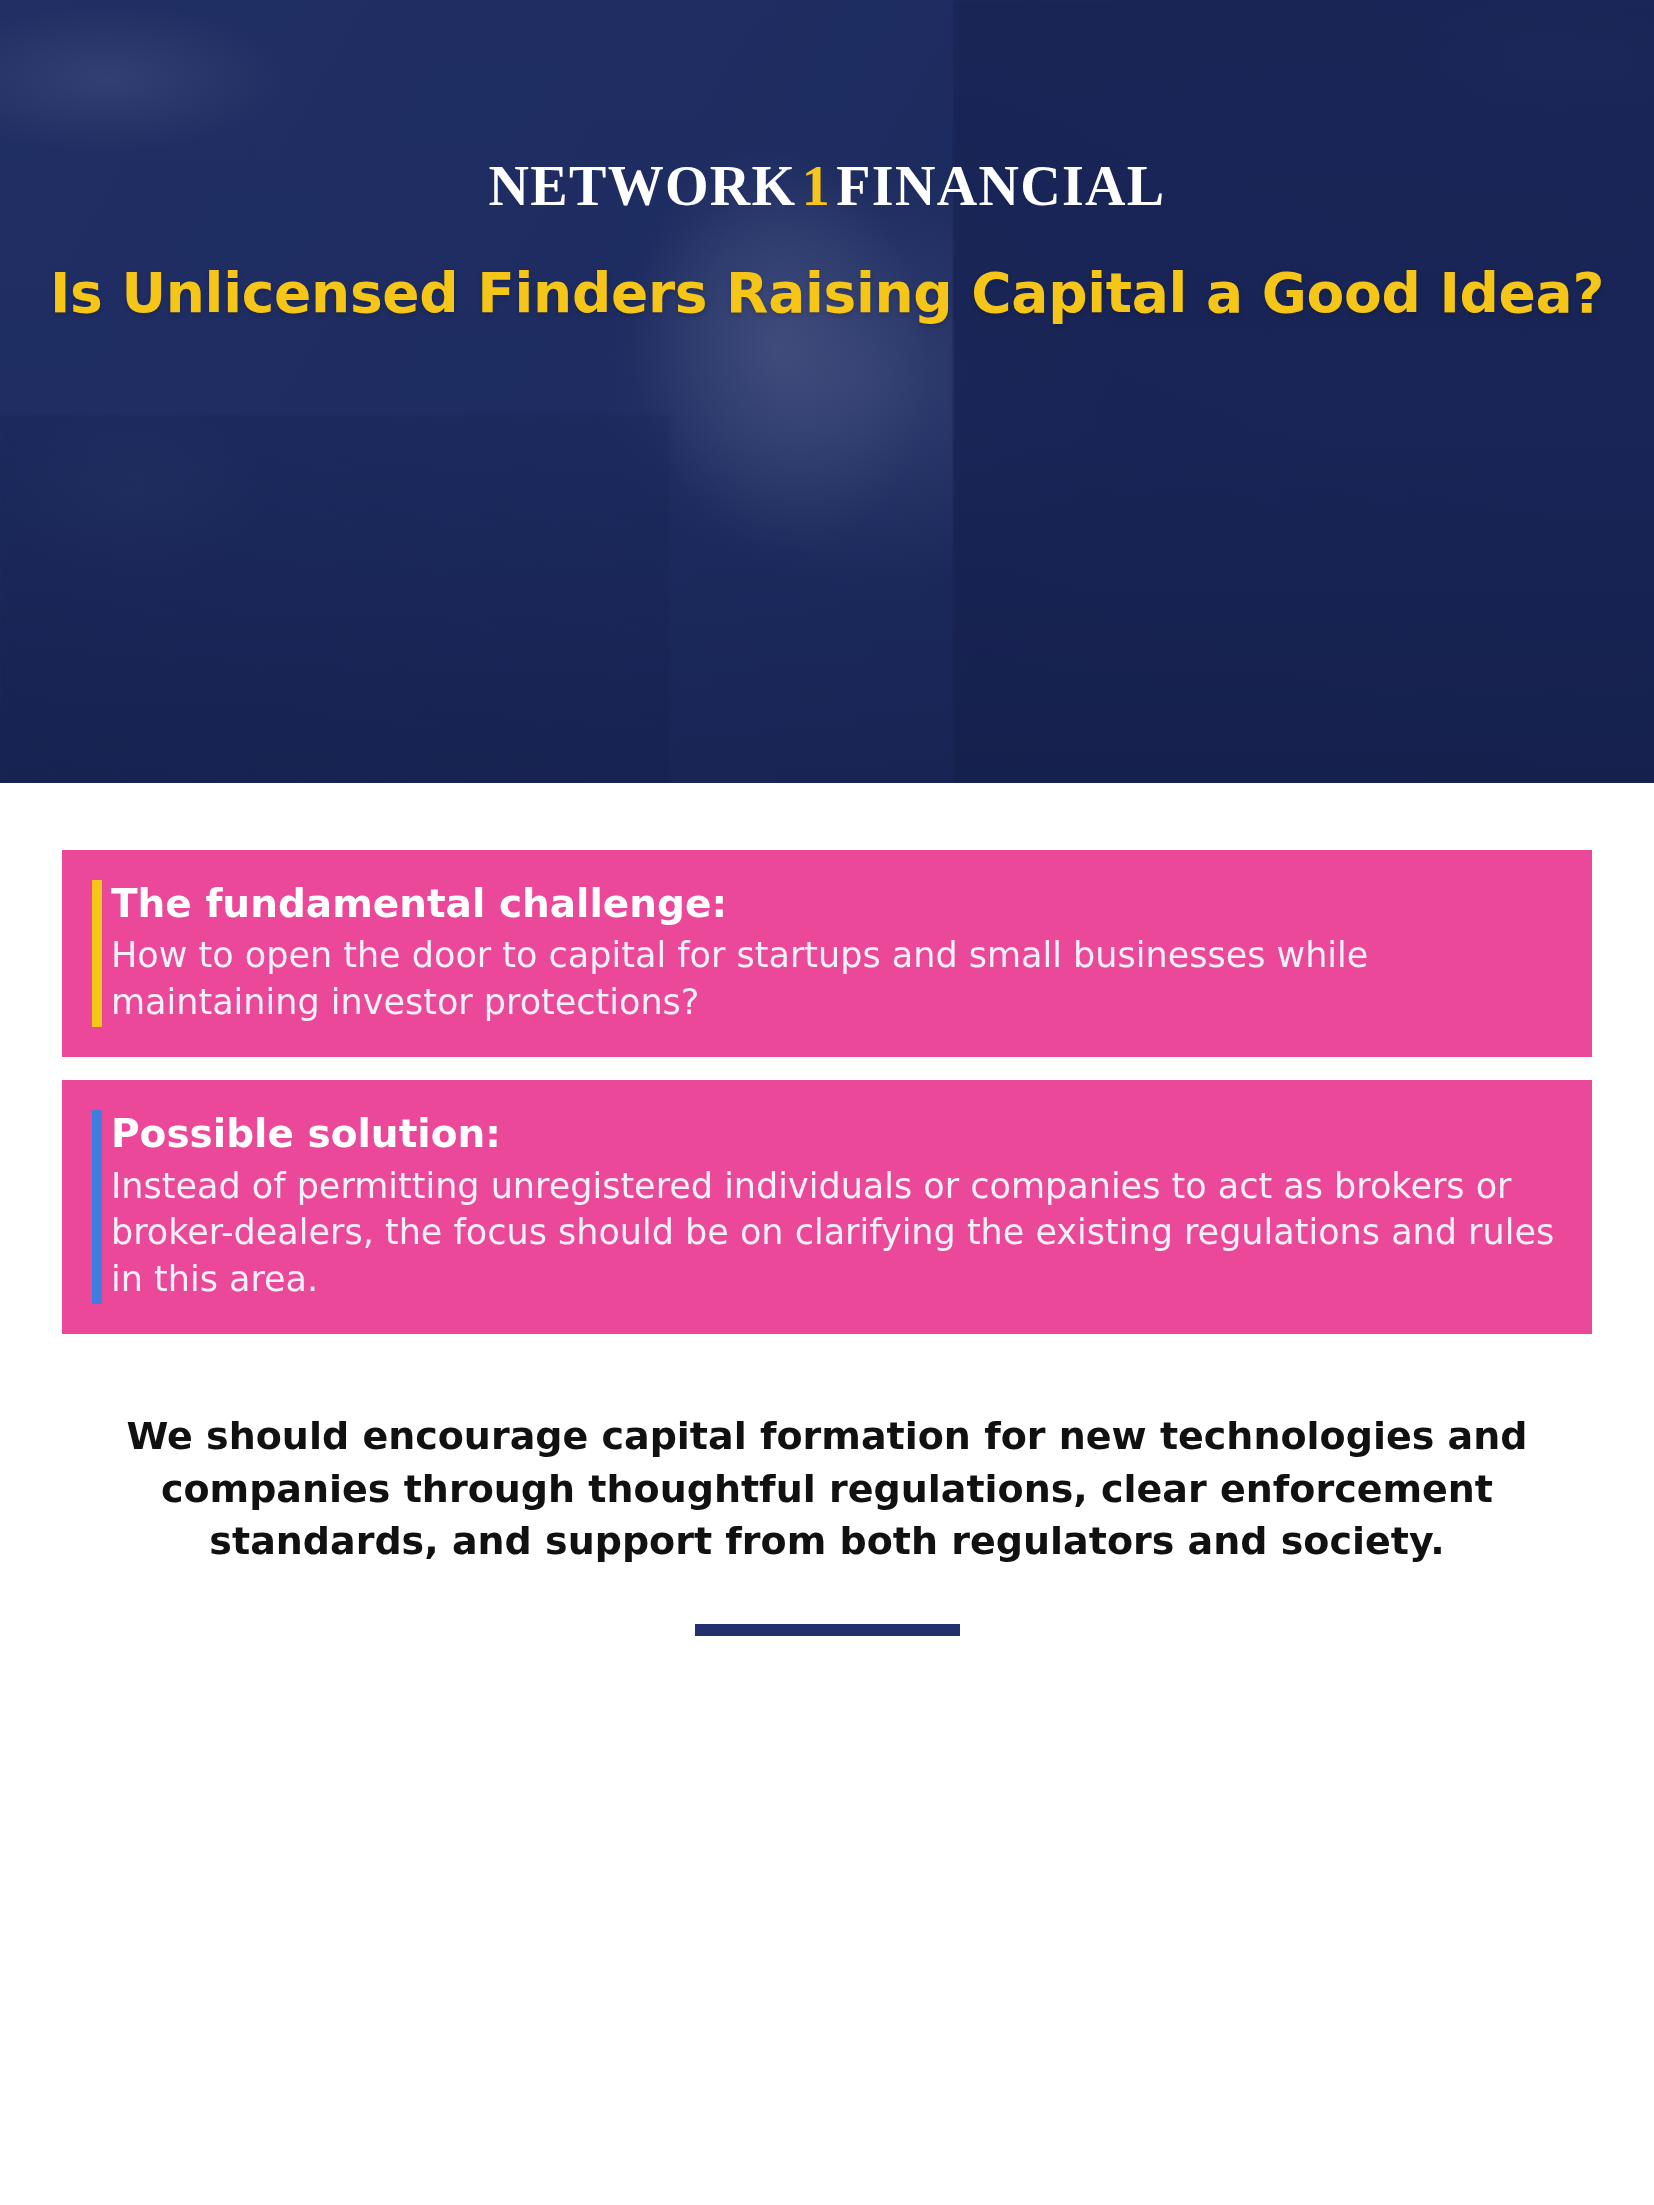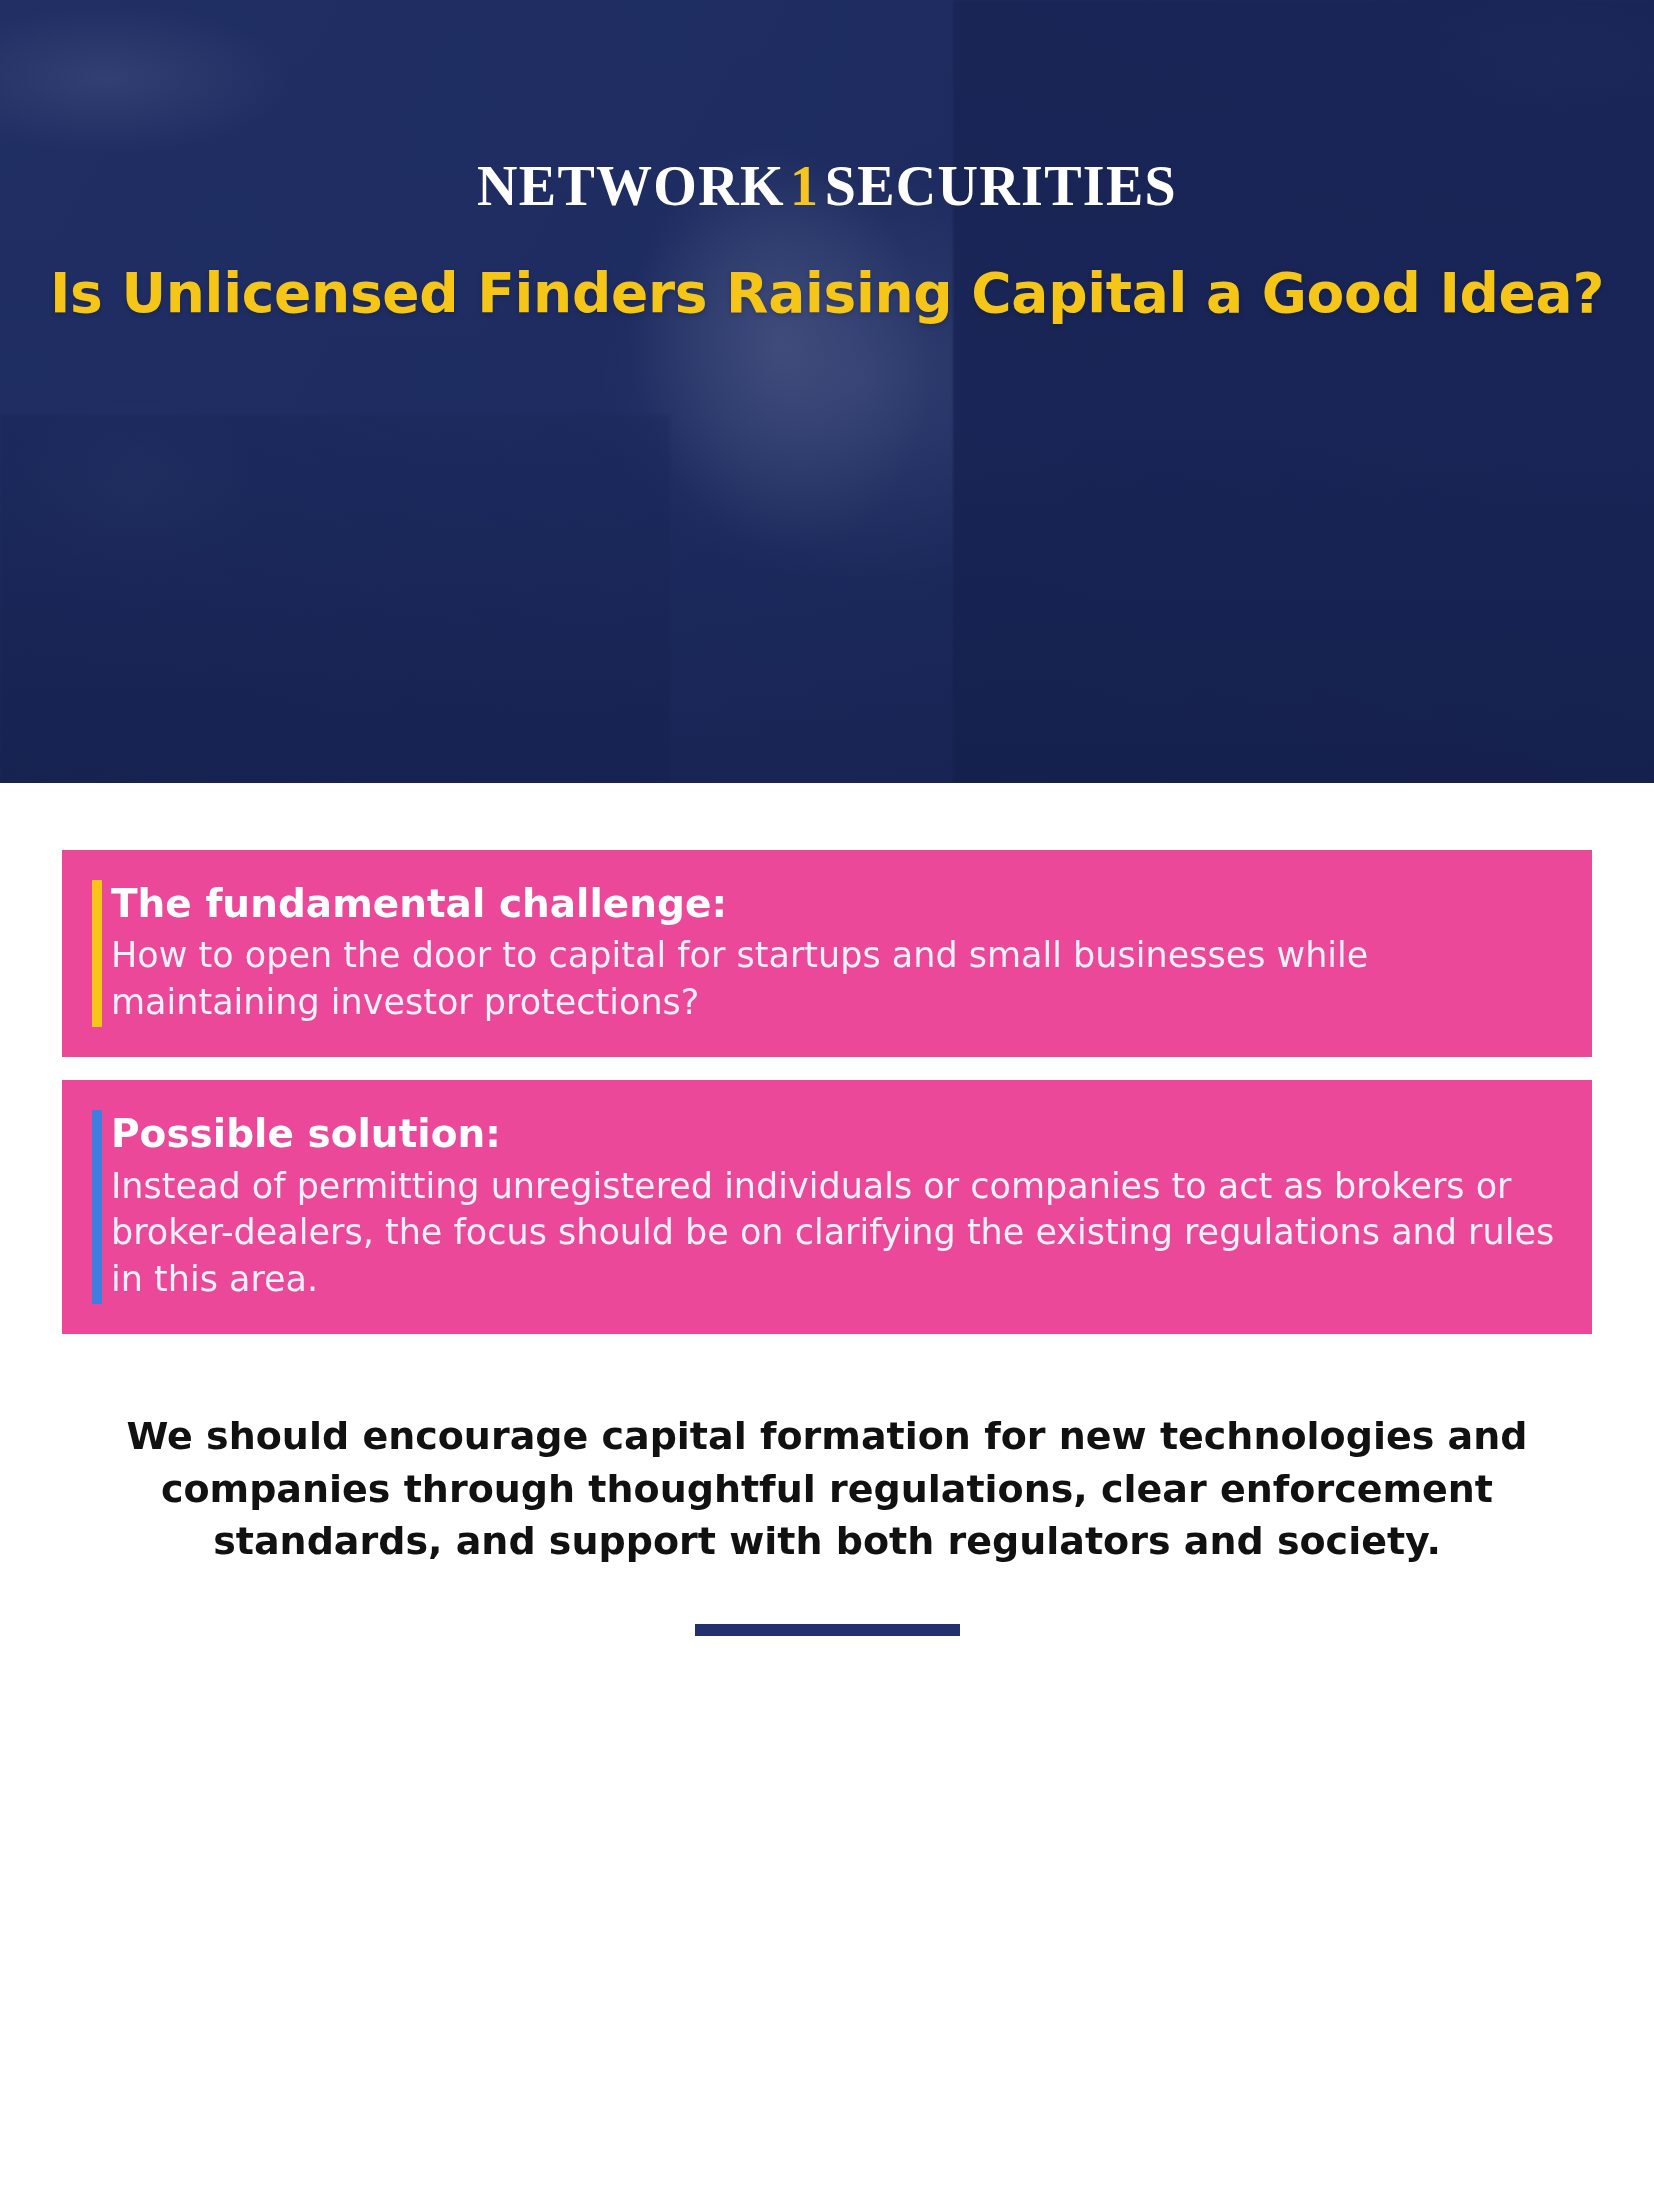--- a/index.html
+++ b/index.html
@@ -199,21 +199,21 @@
   <div class="hero">
     <div class="hero-photo"></div>
     <div class="hero-hand"></div>
     <div class="hero-sleeve"></div>
     <div class="hero-sleeve2"></div>
     <div class="hero-tint"></div>
 
     <div class="hero-content">
       <div class="logo">
         <div class="logo-line1">
-          <span>NETWORK</span><span class="logo-one">1</span><span>SECURITIES</span>
+          <span>NETWORK</span><span class="logo-one">1</span><span>FINANCIAL</span>
         </div>
       </div>
 
       <h1 class="hero-title">Is Unlicensed Finders Raising Capital a Good Idea?</h1>
     </div>
   </div>
 
 
   <div class="cards">
 
@@ -224,18 +224,18 @@
     </div>
 
     <div class="card">
       <div class="card-bar bar-blue"></div>
       <div class="card-title">Possible solution:</div>
       <div class="card-text">Instead of permitting unregistered individuals or companies to act as brokers or broker-dealers, the focus should be on clarifying the existing regulations and rules in this area.</div>
     </div>
 
   </div>
 
-  <p class="closing">We should encourage capital formation for new technologies and companies through thoughtful regulations, clear enforcement standards, and support with both regulators and society.</p>
+  <p class="closing">We should encourage capital formation for new technologies and companies through thoughtful regulations, clear enforcement standards, and support from both regulators and society.</p>
 
   <div class="rule"></div>
 
 </div>
 
 
 </body></html>

